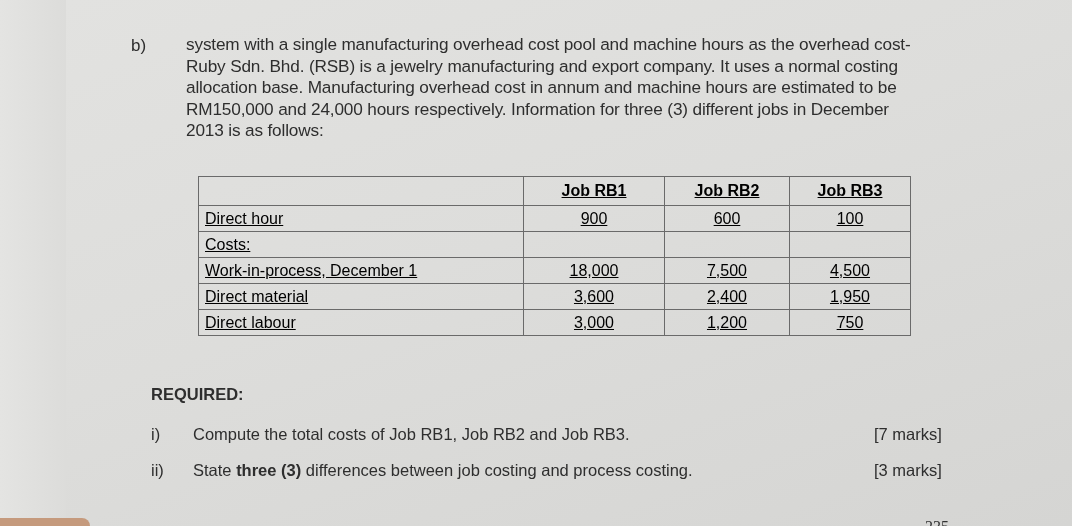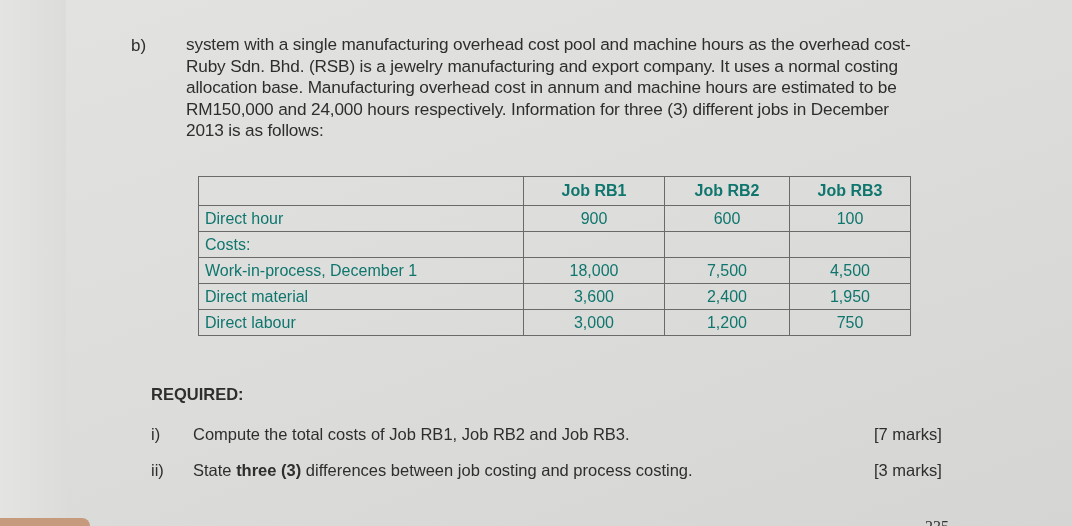--- a/index.html
+++ b/index.html
@@ -51,21 +51,22 @@
     }
     .intro .ln {
       display: block;
       white-space: nowrap;
     }
     table.data {
       position: absolute;
       left: 198px; top: 176px;
       border-collapse: collapse;
       font-size: 16px;
-      color: #0f766e;
+      color: #000000;
+      text-decoration: underline;
     }
     table.data td, table.data th {
       border: 1.5px solid #6a6a6a;
       padding: 0 6px;
       height: 25px;
       line-height: 24px;
     }
     table.data th {
       font-weight: 700;
       text-align: center;

